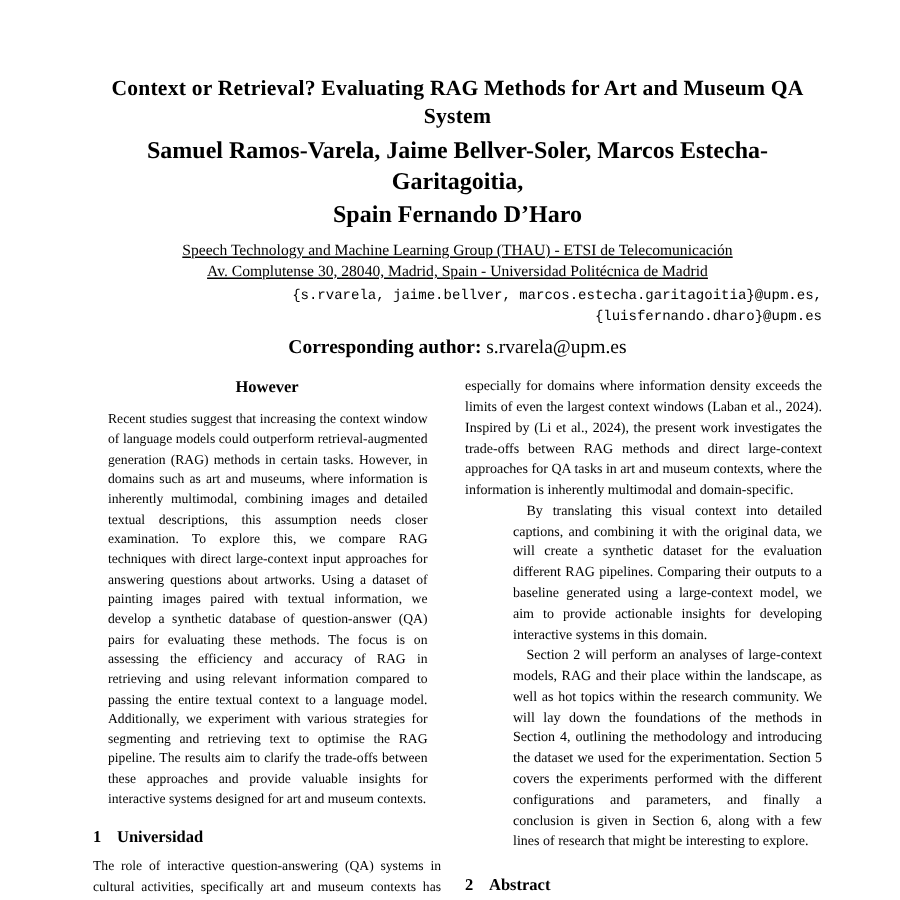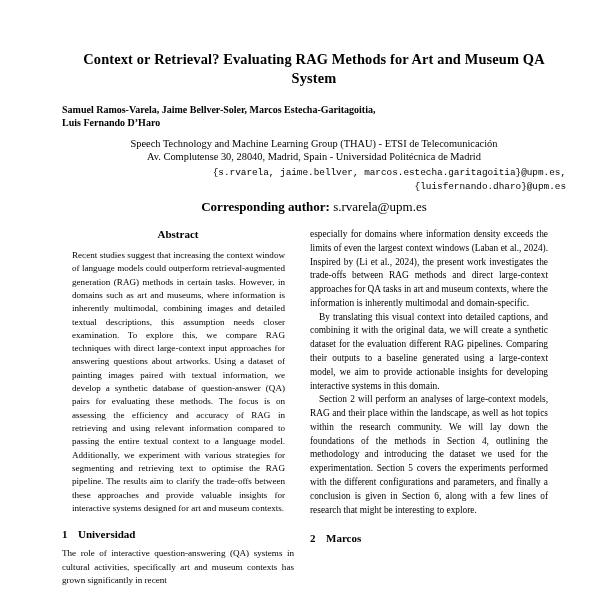--- a/index.html
+++ b/index.html
@@ -13,45 +13,46 @@
     overflow: hidden;
     font-family: "Liberation Serif", "DejaVu Serif", serif;
     color: #000000;
   }
   .page {
     position: relative;
     width: 600px;
     height: 600px;
     background: #ffffff;
     box-sizing: border-box;
-    padding: 50px 34px 0 62px;
+    padding: 50px 52px 0 62px;
     overflow: hidden;
   }
 
   
   .title {
     font-size: 14.4px;
     font-weight: bold;
     text-align: center;
     line-height: 1.32;
     margin: 0 4px 0 4px;
     letter-spacing: 0.01em;
   }
   .authors {
-    font-size: 10px;
+    font-size: 16px;
     font-weight: bold;
-    text-align: left;
+    text-align: center;
     line-height: 1.33;
-    margin-top: 15px;
+    margin-top: 2px;
   }
   .affiliation {
     font-size: 10.4px;
     text-align: center;
     line-height: 1.33;
     margin-top: 7px;
+    text-decoration: underline;
   }
   .emails {
     font-family: "Liberation Mono", "DejaVu Sans Mono", monospace;
     font-size: 9.4px;
     text-align: right;
     line-height: 1.42;
     margin-top: 2px;
     letter-spacing: -0.002em;
   }
   .corresponding {
@@ -95,20 +96,21 @@
     font-size: 9.1px;
     line-height: 1.465;
     text-align: justify;
     text-justify: inter-word;
     margin: 0;
     hyphens: auto;
     -webkit-hyphens: auto;
   }
   p.para + p.para {
     text-indent: 9px;
+    margin-left: 32px;
   }
   .col-right p.para {
     font-size: 9.35px;
     line-height: 1.475;
   }
 
   .section-head {
     font-size: 11px;
     font-weight: bold;
     margin: 13px 0 7px 0;
@@ -125,58 +127,58 @@
 </style>
 </head>
 <body>
 
 <div class="page">
 
   <div class="title">Context or Retrieval? Evaluating RAG Methods for Art and Museum QA System</div>
 
   <div class="authors">
     <div>Samuel Ramos-Varela, Jaime Bellver-Soler, Marcos Estecha-Garitagoitia,</div>
-    <div>Luis Fernando D’Haro</div>
+    <div>Spain Fernando D’Haro</div>
   </div>
 
   <div class="affiliation">
     <div>Speech Technology and Machine Learning Group (THAU) - ETSI de Telecomunicación</div>
     <div>Av. Complutense 30, 28040, Madrid, Spain - Universidad Politécnica de Madrid</div>
   </div>
 
   <div class="emails">
     <div>{s.rvarela, jaime.bellver, marcos.estecha.garitagoitia}@upm.es,</div>
     <div>{luisfernando.dharo}@upm.es</div>
   </div>
 
   <div class="corresponding">
     <span class="corr-label">Corresponding author:</span>
     <span>s.rvarela@upm.es</span>
   </div>
 
   <div class="columns">
 
     <div class="col col-left">
-      <div class="abstract-head">Abstract</div>
+      <div class="abstract-head">However</div>
       <div class="abstract-body">
         <p class="para">Recent studies suggest that increasing the context window of language models could outperform retrieval-augmented generation (RAG) methods in certain tasks. However, in domains such as art and museums, where information is inherently multimodal, combining images and detailed textual descriptions, this assumption needs closer examination. To explore this, we compare RAG techniques with direct large-context input approaches for answering questions about artworks. Using a dataset of painting images paired with textual information, we develop a synthetic database of question-answer (QA) pairs for evaluating these methods. The focus is on assessing the efficiency and accuracy of RAG in retrieving and using relevant information compared to passing the entire textual context to a language model. Additionally, we experiment with various strategies for segmenting and retrieving text to optimise the RAG pipeline. The results aim to clarify the trade-offs between these approaches and provide valuable insights for interactive systems designed for art and museum contexts.</p>
       </div>
 
       <div class="section-head">
         <span class="sec-num">1</span>
         <span>Universidad</span>
       </div>
       <p class="para">The role of interactive question-answering (QA) systems in cultural activities, specifically art and museum contexts has grown significantly in recent</p>
     </div>
 
     <div class="col col-right">
       <p class="para">especially for domains where information density exceeds the limits of even the largest context windows (Laban et al., 2024). Inspired by (Li et al., 2024), the present work investigates the trade-offs between RAG methods and direct large-context approaches for QA tasks in art and museum contexts, where the information is inherently multimodal and domain-specific.</p>
       <p class="para">By translating this visual context into detailed captions, and combining it with the original data, we will create a synthetic dataset for the evaluation different RAG pipelines. Comparing their outputs to a baseline generated using a large-context model, we aim to provide actionable insights for developing interactive systems in this domain.</p>
       <p class="para">Section 2 will perform an analyses of large-context models, RAG and their place within the landscape, as well as hot topics within the research community. We will lay down the foundations of the methods in Section 4, outlining the methodology and introducing the dataset we used for the experimentation. Section 5 covers the experiments performed with the different configurations and parameters, and finally a conclusion is given in Section 6, along with a few lines of research that might be interesting to explore.</p>
 
       <div class="section-head tight-top">
         <span class="sec-num">2</span>
-        <span>Marcos</span>
+        <span>Abstract</span>
       </div>
     </div>
 
   </div>
 </div>
 
 </body></html>

